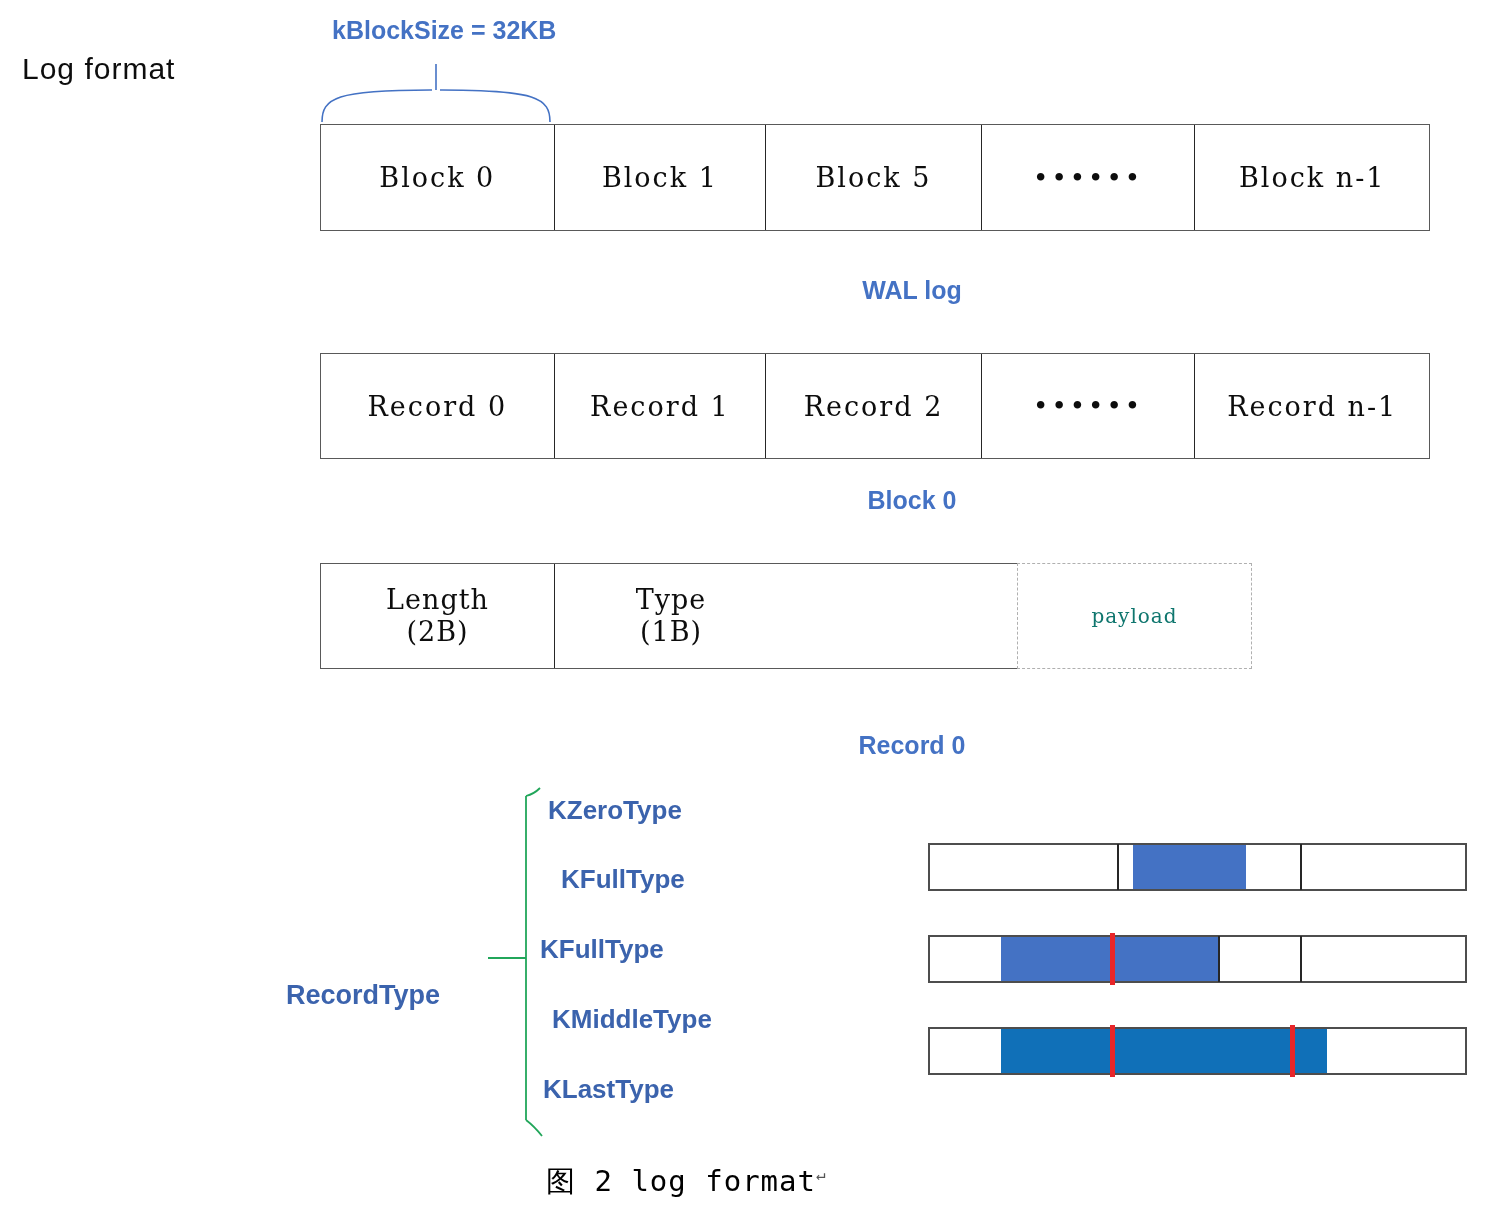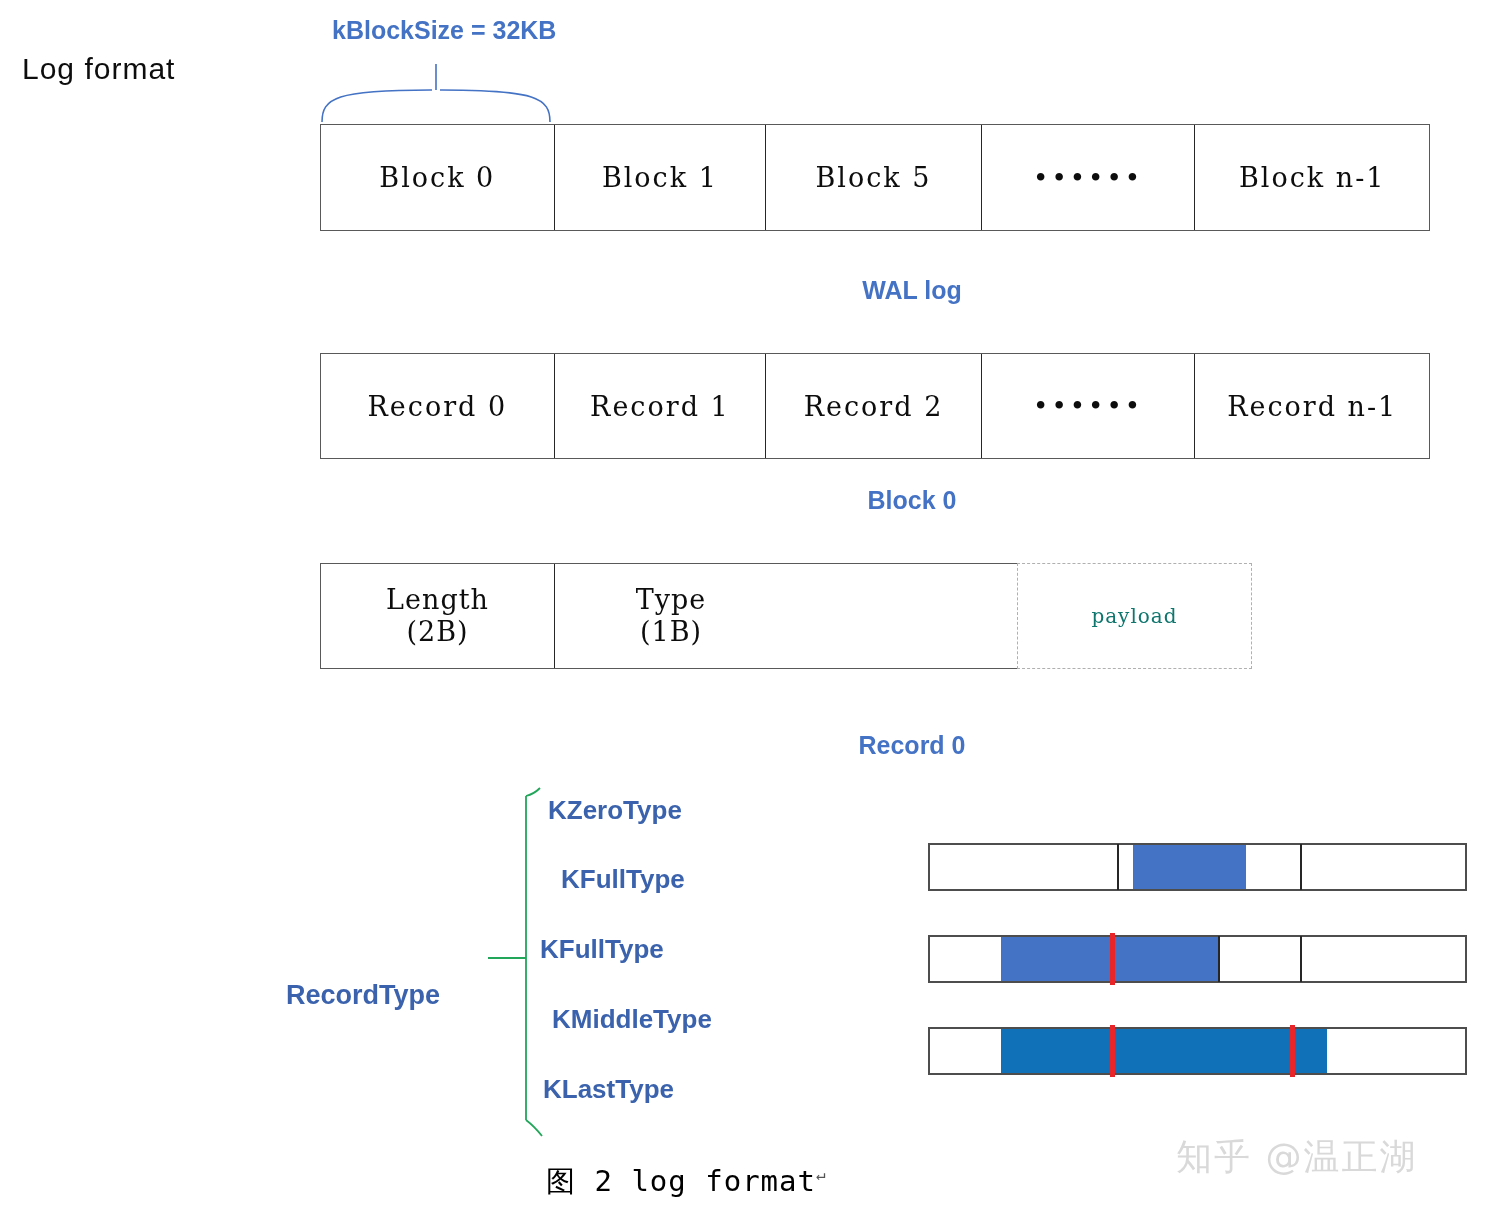--- a/index.html
+++ b/index.html
@@ -181,15 +181,14 @@
       <div class="bar-outer" style="left: 928px; top: 1027px; width: 539px; height: 48px;"></div>
       <div class="seg" style="left: 1000.76px; top: 1029px; width: 326.095px; height: 44px; background: rgb(16, 112, 184);"></div>
       <div class="redline" style="left: 1110.18px; top: 1025px; height: 52px; background: rgb(232, 38, 42);"></div>
       <div class="redline" style="left: 1290.21px; top: 1025px; height: 52px; background: rgb(232, 38, 42);"></div>
     </div>
 
   <div class="abs caption" style="left:546px;top:1162px;">
     <span>图 2 log format</span><span class="pilcrow">↵</span>
   </div>
 
-  <div class="abs watermark" style="left:1176px;top:1133px;">知乎 @温正湖</div>
 
 </div>
 
 </body></html>

